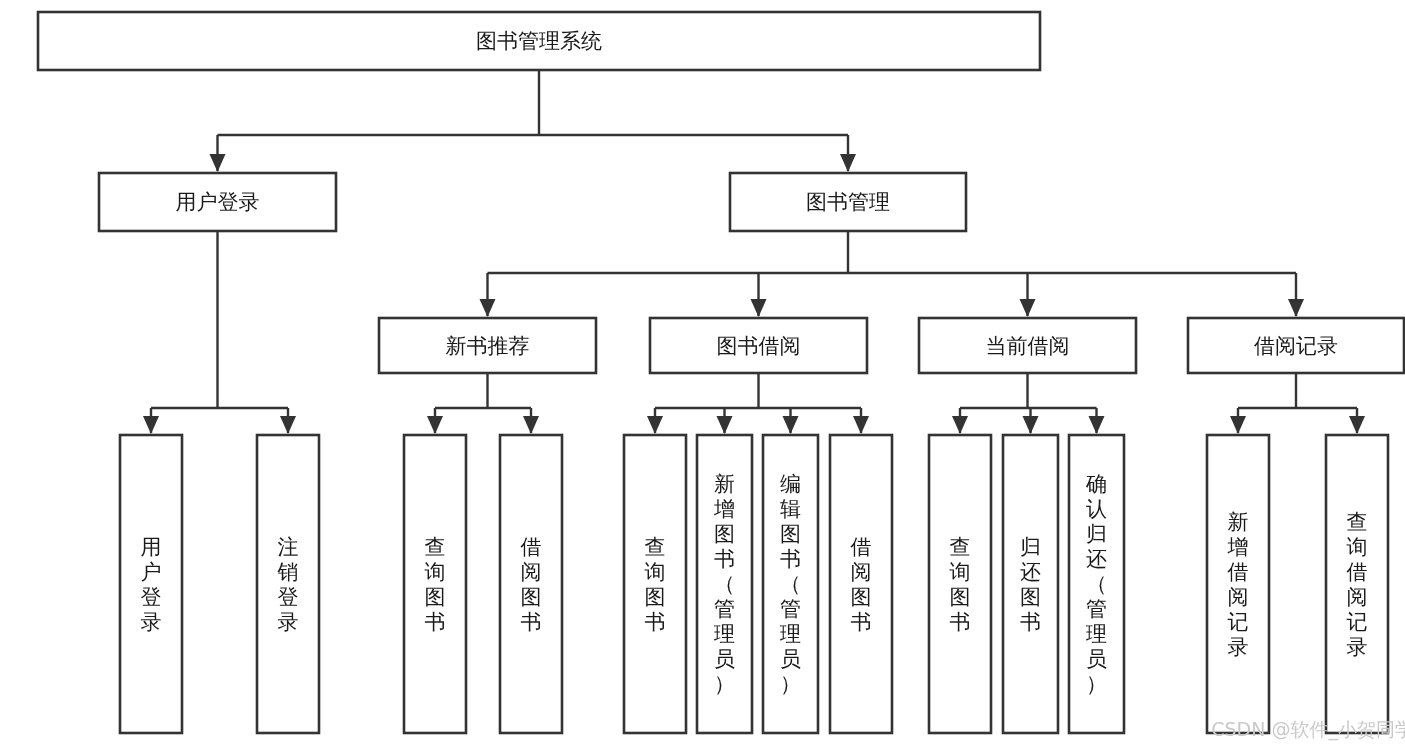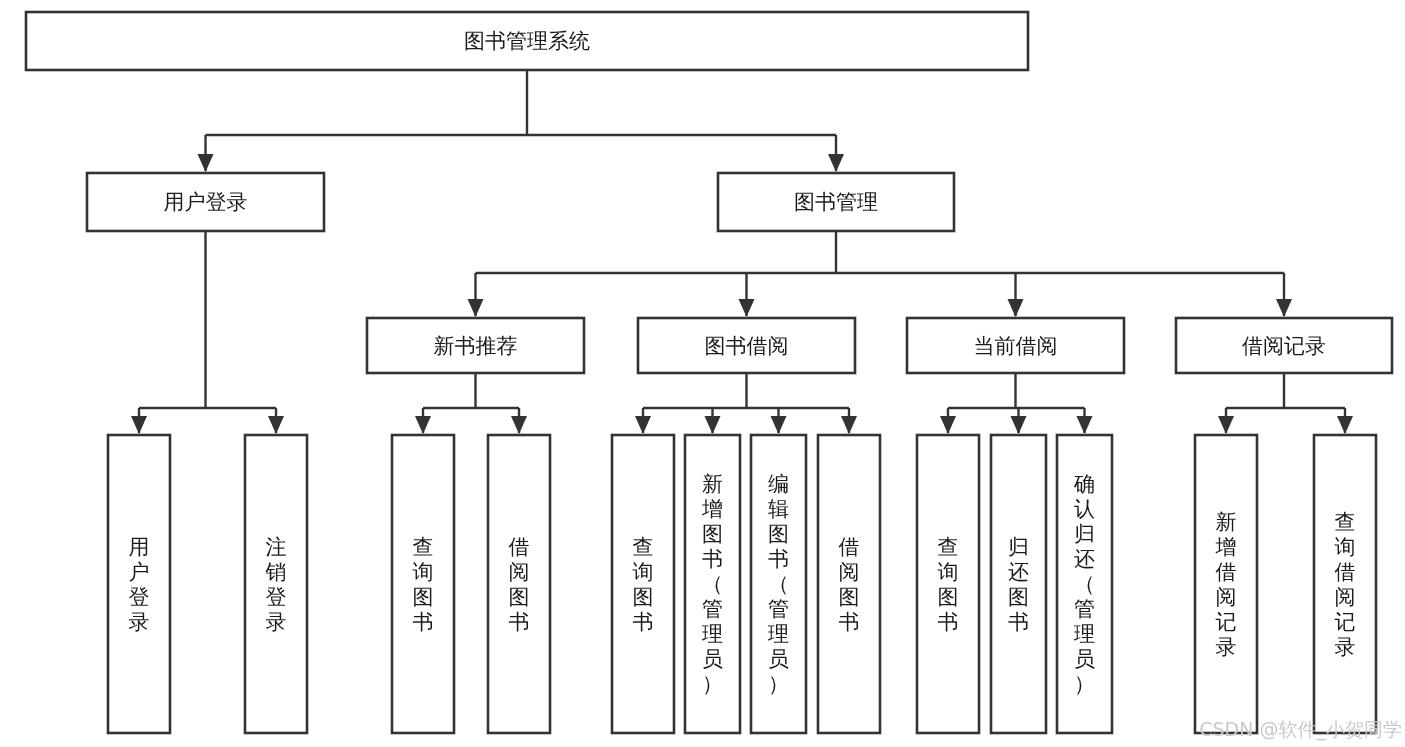--- a/index.html
+++ b/index.html
@@ -9,21 +9,21 @@
   }
   body {
     width: 1405px;
     height: 747px;
     position: relative;
     overflow: hidden;
     font-family: "DejaVu Sans", "Liberation Sans", sans-serif;
   }
   #diagram-root {
     position: absolute;
-    left: 6px;
+    left: 18px;
     top: 0;
     width: 1267px;
     height: 747px;
     text-align: right;
   }
   .node-box {
     fill: #ffffff;
     stroke: #333333;
     stroke-width: 2.6;
   }

